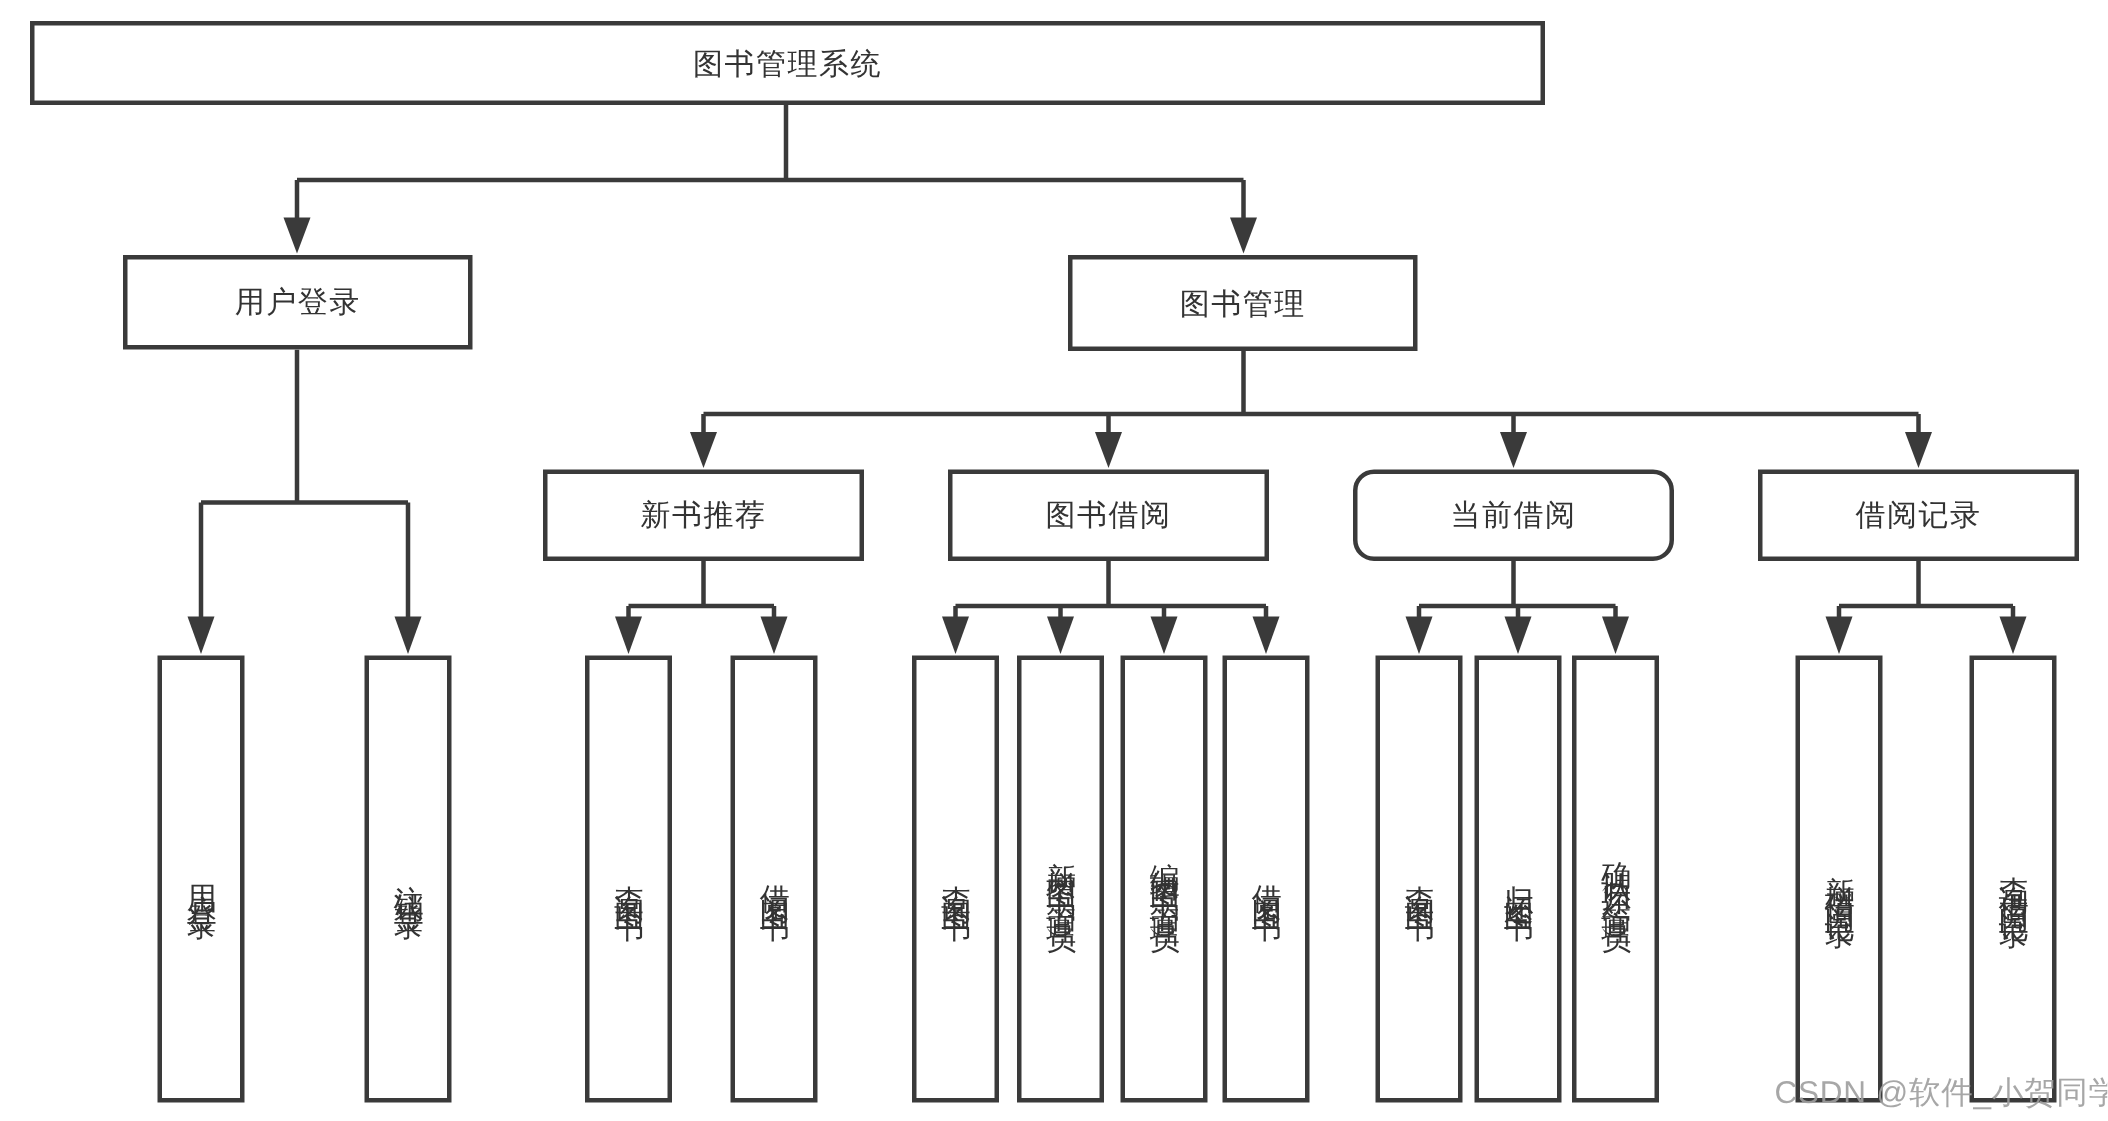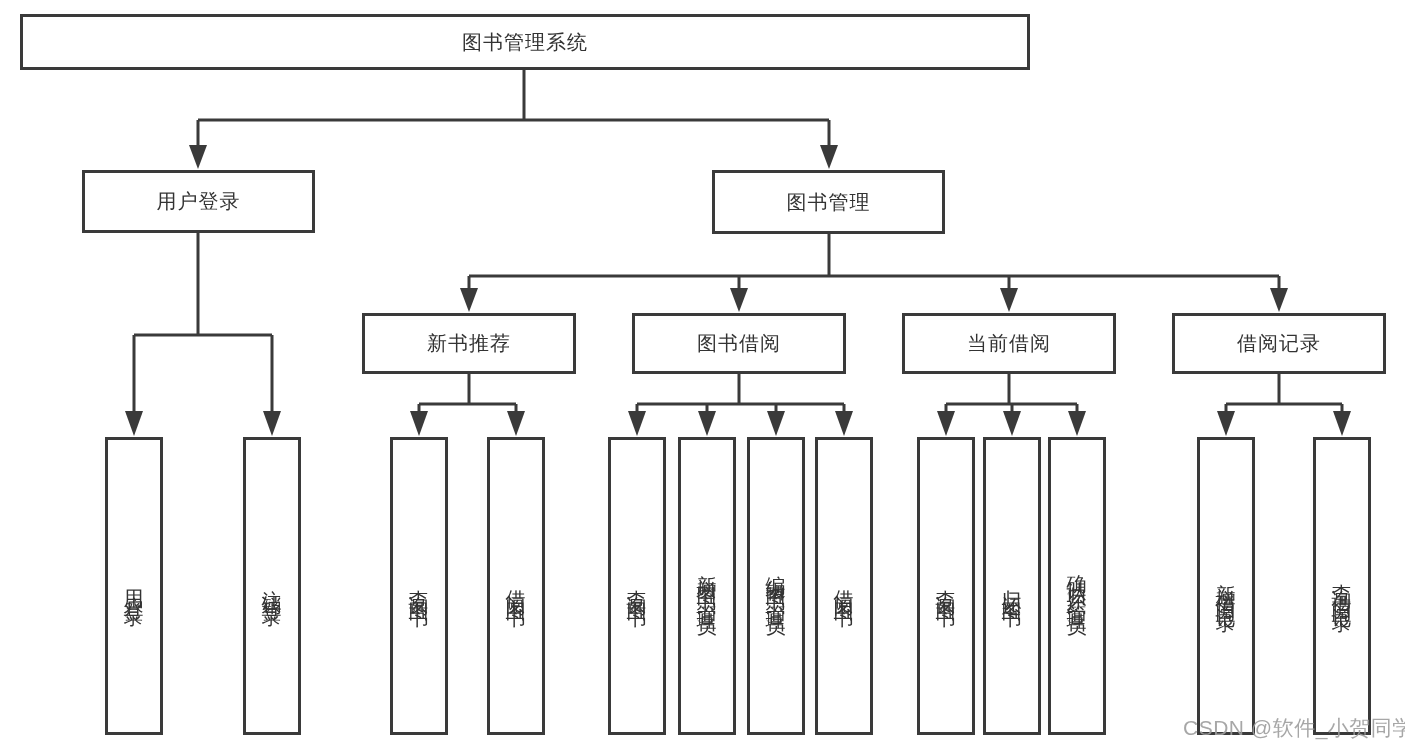--- a/index.html
+++ b/index.html
@@ -69,21 +69,21 @@
   .n-root { left: 20px; top: 14px; width: 1010px; height: 56px; }
 
   
   .n-user-login      { left: 82px;  top: 170px; width: 233px; height: 63px; }
   .n-book-management { left: 712px; top: 170px; width: 233px; height: 64px; align-items: center; }
 
   
   .n-l3 { top: 313px; width: 214px; height: 61px; }
   .n-new-book     { left: 362px; }
   .n-book-borrow  { left: 632px; }
-  .n-cur-borrow   { left: 902px; }
+  .n-cur-borrow   { left: 902px; border-radius: 14px; }
   .n-borrow-rec   { left: 1172px; }
 
   
   .lf-1  { left: 105px; }
   .lf-2  { left: 243px; }
   .lf-3  { left: 390px; }
   .lf-4  { left: 487px; }
   .lf-5  { left: 608px; }
   .lf-6  { left: 678px; }
   .lf-7  { left: 747px; }

